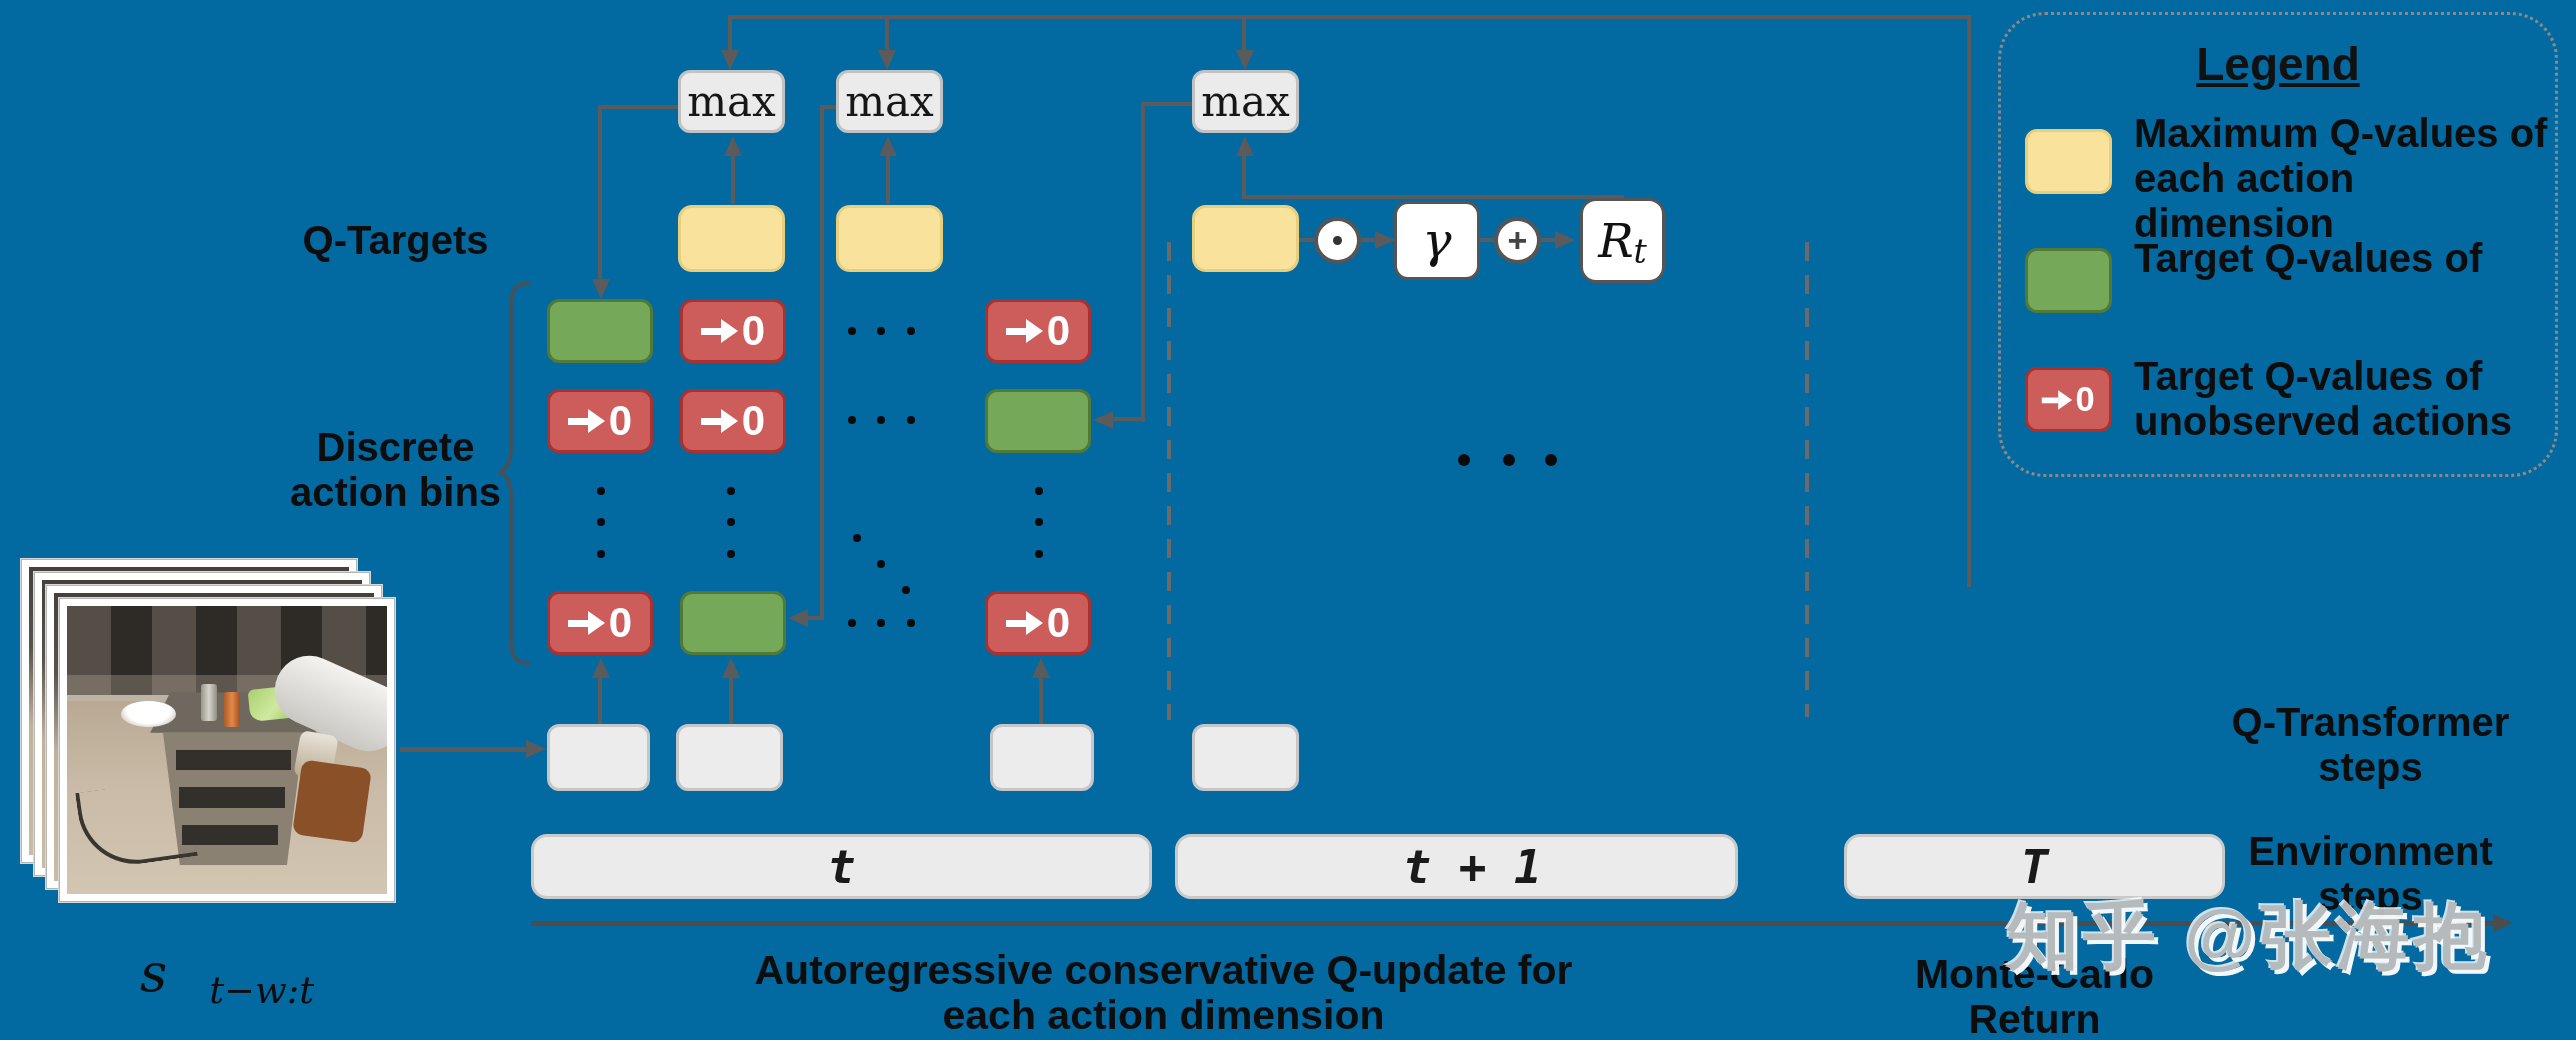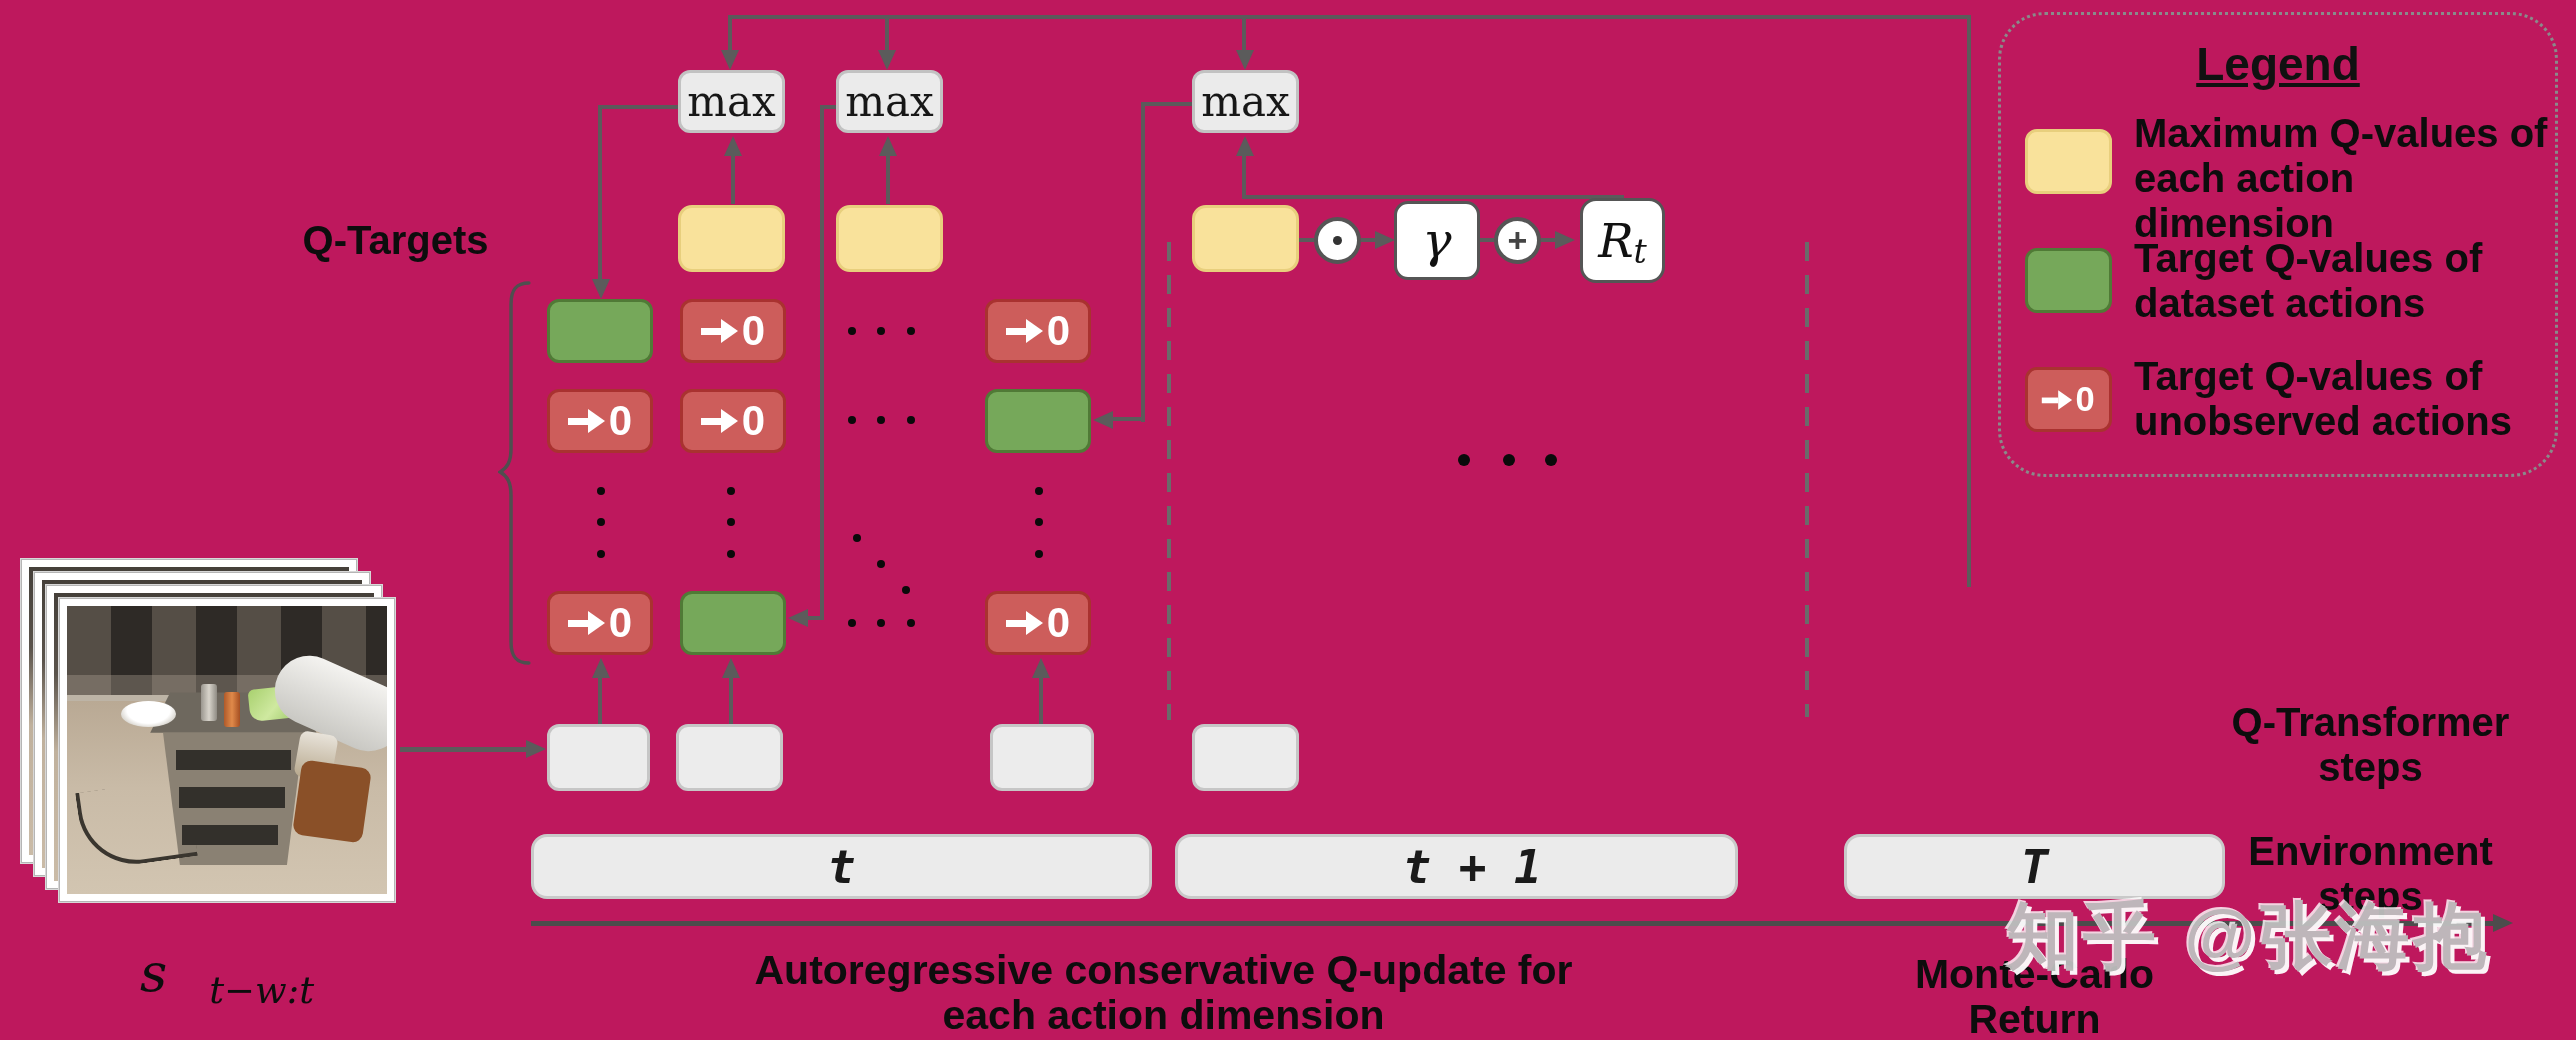--- a/index.html
+++ b/index.html
@@ -1,16 +1,16 @@
 <!DOCTYPE html>
 <html><head>
 <meta charset="utf-8">
 <style>
   html,body{margin:0;padding:0;background:#fff;}
-  #canvas{position:relative;width:2576px;height:1041px;background:#be185d;overflow:hidden;
+  #canvas{position:relative;width:2576px;height:1041px;background:#0369a1;overflow:hidden;
           font-family:"Liberation Sans",sans-serif;color:#111;}
   .abs{position:absolute;}
   
   .ln{position:absolute;background:#5b5b5b;}
   .dash{position:absolute;width:4px;background-image:repeating-linear-gradient(#6a6a6a 0 19px,transparent 19px 33px);}
   .ah{position:absolute;width:0;height:0;}
   .ah.down{border-left:9px solid transparent;border-right:9px solid transparent;border-top:20px solid #5b5b5b;}
   .ah.up{border-left:9px solid transparent;border-right:9px solid transparent;border-bottom:20px solid #5b5b5b;}
   .ah.left{border-top:9px solid transparent;border-bottom:9px solid transparent;border-right:20px solid #5b5b5b;}
   .ah.right{border-top:9px solid transparent;border-bottom:9px solid transparent;border-left:20px solid #5b5b5b;}
@@ -231,20 +231,22 @@
 
   <div class="ln" style="left:531px;top:921px;width:1964px;height:5px;background:#4c4c4c;"></div>
   <div class="ah right" style="left:2493px;top:914px;border-left-color:#4c4c4c;"></div>
 
   <div class="blab" style="left:277px;top:218px;width:237px;">
     <span>Q-Targets</span></div>
 
   <svg class="abs" style="left:498px;top:280px;" width="34" height="386" viewBox="0 0 34 390">
     <path d="M31 3 C18 3 13 10 13 24 L13 170 C13 184 9 190 2 194 C9 198 13 204 13 218 L13 366 C13 380 18 387 31 387" fill="none" stroke="#4f4f4f" stroke-width="3.5" stroke-linecap="round"></path>
   </svg>
+  <div class="blab" style="left:267px;top:425px;width:257px;">
+    <span>Discrete</span><br><span>action bins</span></div>
 
   <div class="photo" style="left:21px;top:559px;">
     <div class="inner"></div>
     </div>
   <div class="photo" style="left:34px;top:572px;">
     <div class="inner"></div>
     </div>
   <div class="photo" style="left:46px;top:585px;">
     <div class="inner"></div>
     </div>
@@ -298,21 +300,21 @@
     <span>Environment</span><br><span>steps</span></div>
 
   <div id="legend">
     <div class="abs" style="left:0;top:22px;width:100%;text-align:center;font-weight:bold;font-size:46px;text-decoration:underline;">
       <span>Legend</span></div>
     <div class="leg-sw" style="top:114px;background:#f9e29b;border:3px solid #e8cf7d;"></div>
     <div class="leg-tx" style="top:96px;">
       <span>Maximum Q-values of</span><br><span>each action dimension</span></div>
     <div class="leg-sw" style="top:233px;background:#76a85a;border:3px solid #507a36;"></div>
     <div class="leg-tx" style="top:221px;">
-      <span>Target Q-values of</span><br><span>dataset actions</span></div>
+      <span>Target Q-values of</span><br></div>
     <div class="leg-sw" style="top:352px;background:#cd5d5b;border:3px solid #a93230;">
       <span class="rz small">
           <span class="bar"></span>
           <span class="tri"></span>
           <span class="zero">0</span>
         </span>
       </div>
     <div class="leg-tx" style="top:339px;">
       <span>Target Q-values of</span><br><span>unobserved actions</span></div>
   </div>

